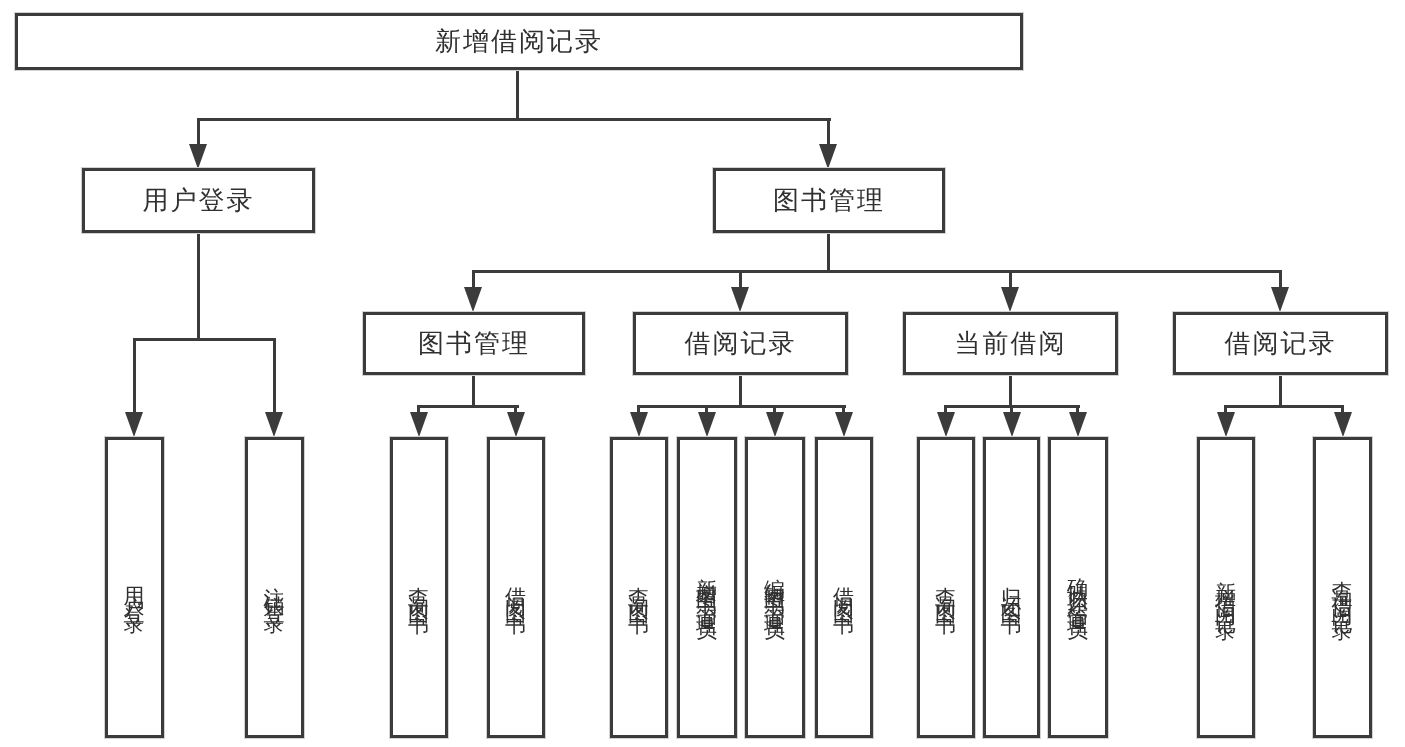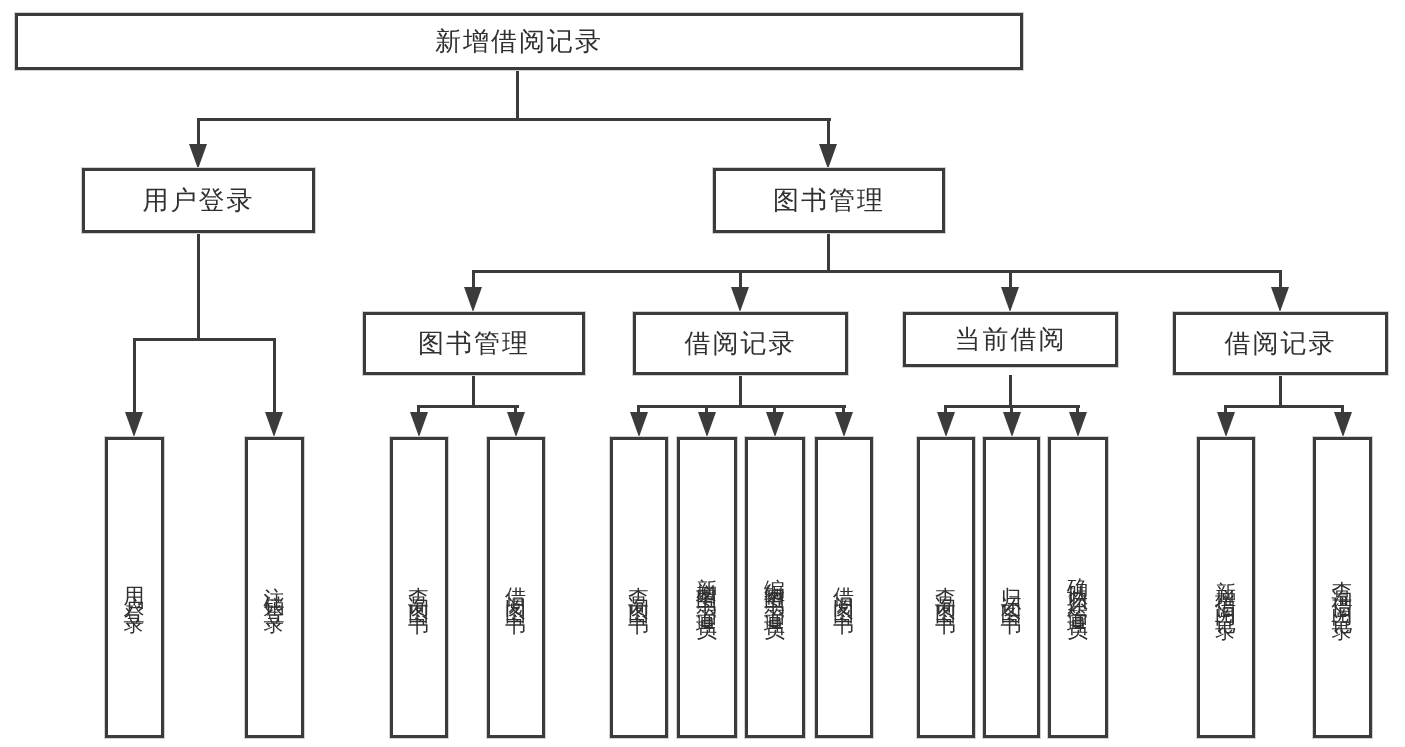--- a/index.html
+++ b/index.html
@@ -65,21 +65,21 @@
   </div>
 
   <div class="box" style="left:363px;top:312px;width:222px;height:63px">
     <span class="lbl">图书管理</span>
   </div>
 
   <div class="box" style="left:633px;top:312px;width:215px;height:63px">
     <span class="lbl">借阅记录</span>
   </div>
 
-  <div class="box" style="left:903px;top:312px;width:215px;height:55px">
+  <div class="box" style="left:903px;top:312px;width:215px;height:63px">
     <span class="lbl">当前借阅</span>
   </div>
 
   <div class="box" style="left:1173px;top:312px;width:215px;height:63px">
     <span class="lbl">借阅记录</span>
   </div>
 
   <div class="box leaf" style="left:105px;width:59px">
     <span class="vt">用户登录</span>
   </div>

